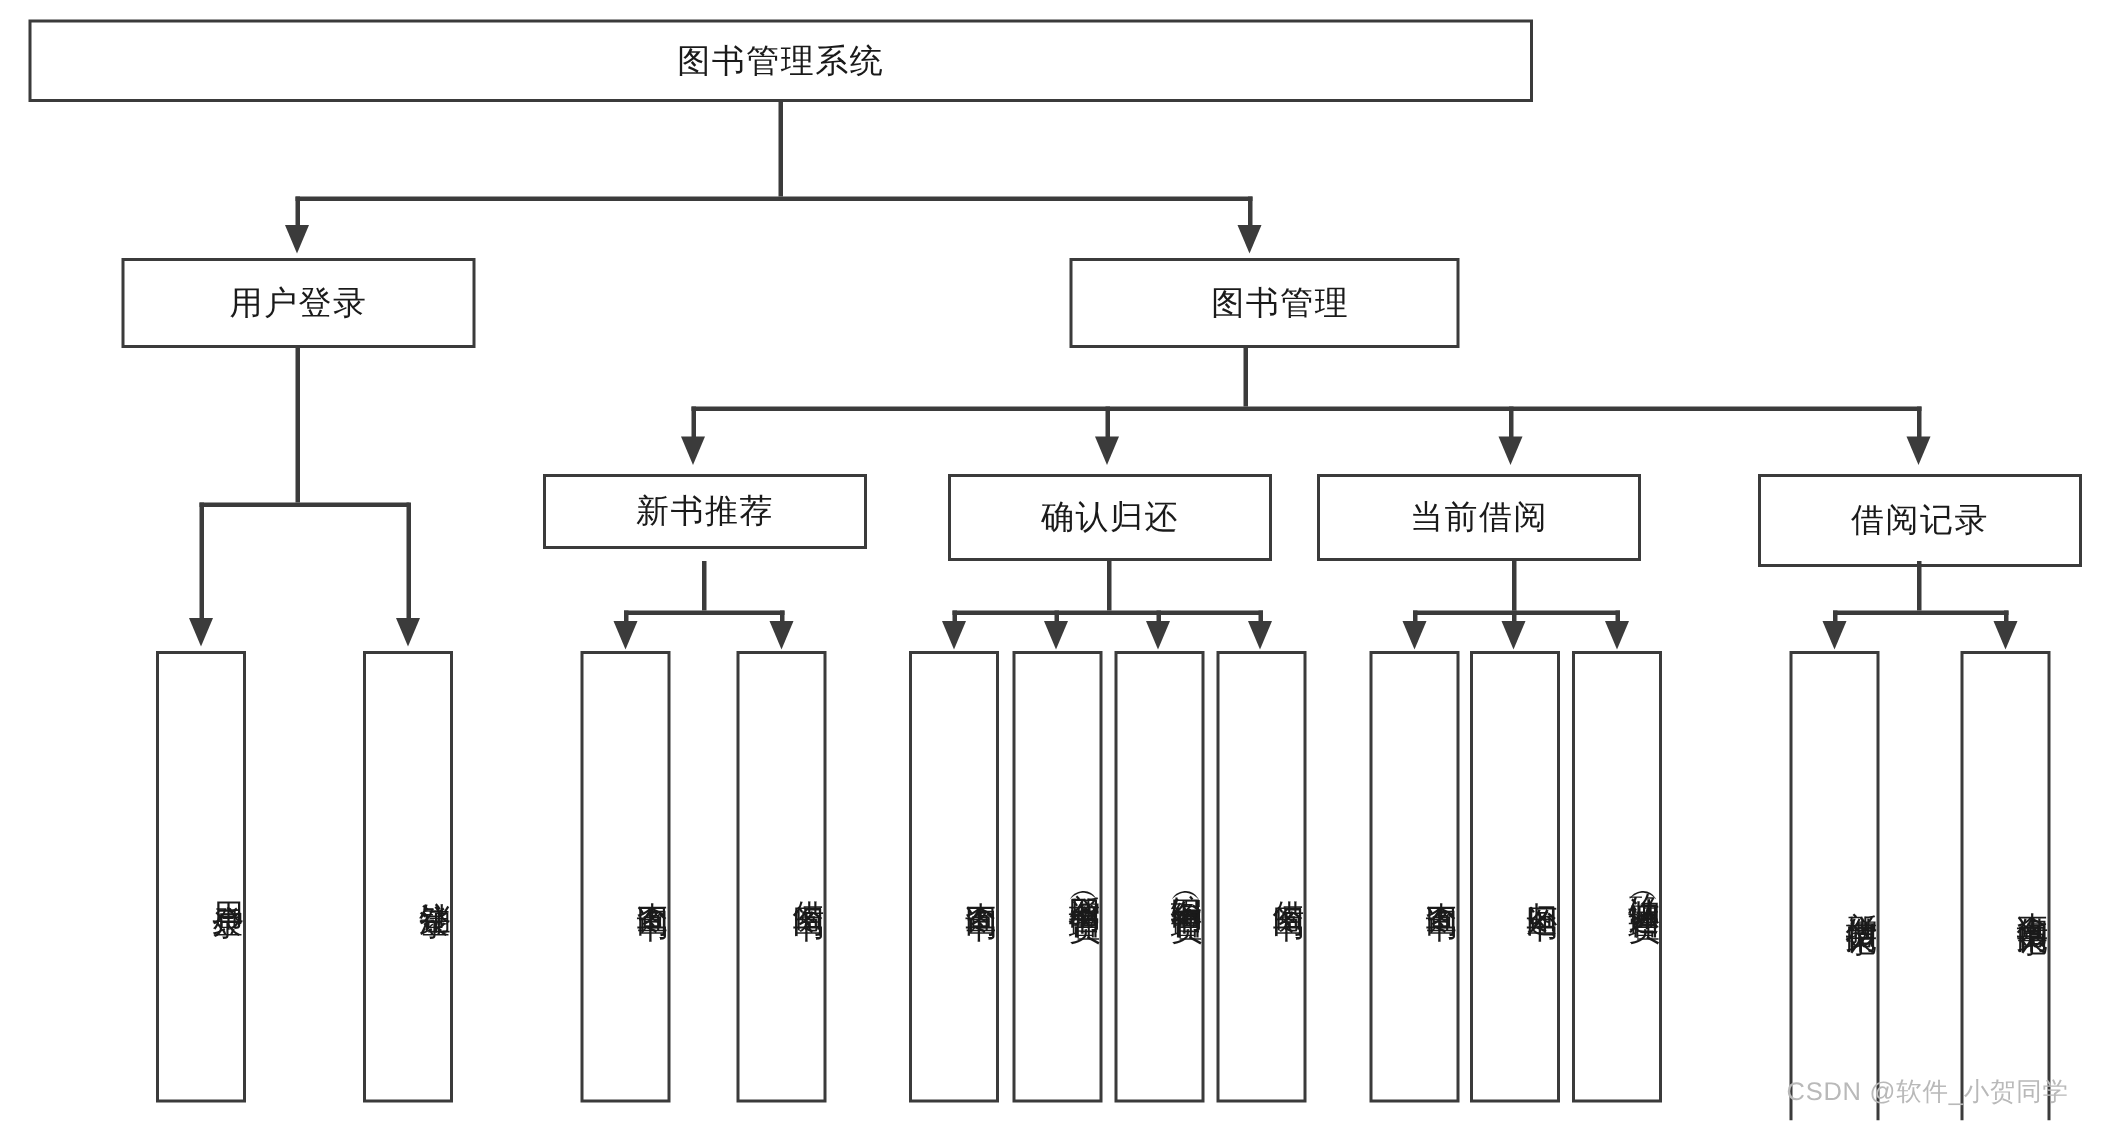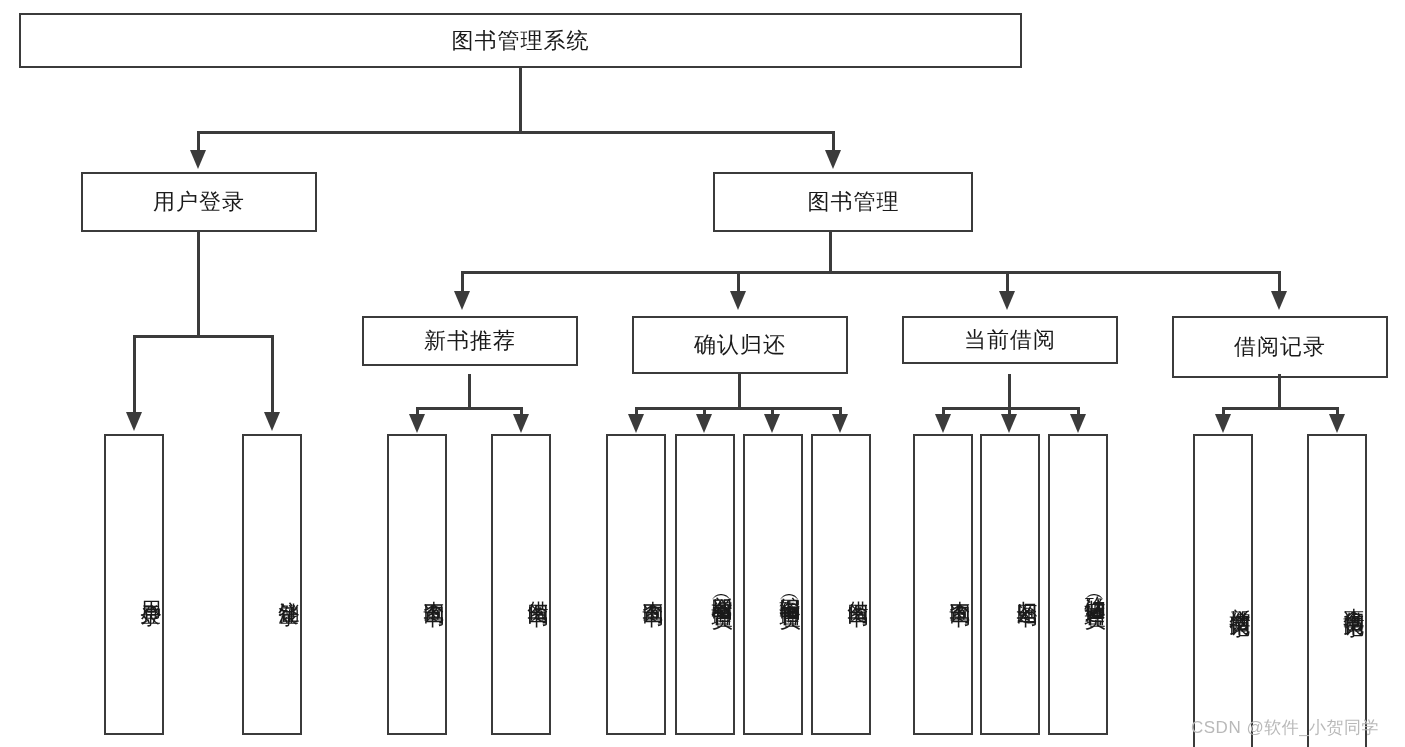--- a/index.html
+++ b/index.html
@@ -109,21 +109,21 @@
   <div class="arrow" style="left:999px; top:291px;"></div>
   <div class="edge v" style="left:1278px; top:271px; width:3px; height:22px;"></div>
   <div class="arrow" style="left:1271px; top:291px;"></div>
 
   <div class="node horiz" style="left:362px; top:316px; width:216px; height:50px;">
     <span>新书推荐</span>
   </div>
   <div class="node horiz" style="left:632px; top:316px; width:216px; height:58px;">
     <span>确认归还</span>
   </div>
-  <div class="node horiz" style="left:902px; top:316px; width:216px; height:48px;">
+  <div class="node horiz" style="left:878px; top:316px; width:216px; height:58px;">
     <span>当前借阅</span>
   </div>
   <div class="node horiz" style="left:1172px; top:316px; width:216px; height:62px;">
     <span>借阅记录</span>
   </div>
 
   <div class="edge v" style="left:468px; top:374px; width:3px; height:33px;"></div>
   <div class="edge h" style="left:416px; top:407px; width:107px; height:3px;"></div>
   <div class="edge v" style="left:416px; top:407px; width:3px; height:9px;"></div>
   <div class="arrow" style="left:409px; top:414px;"></div>

